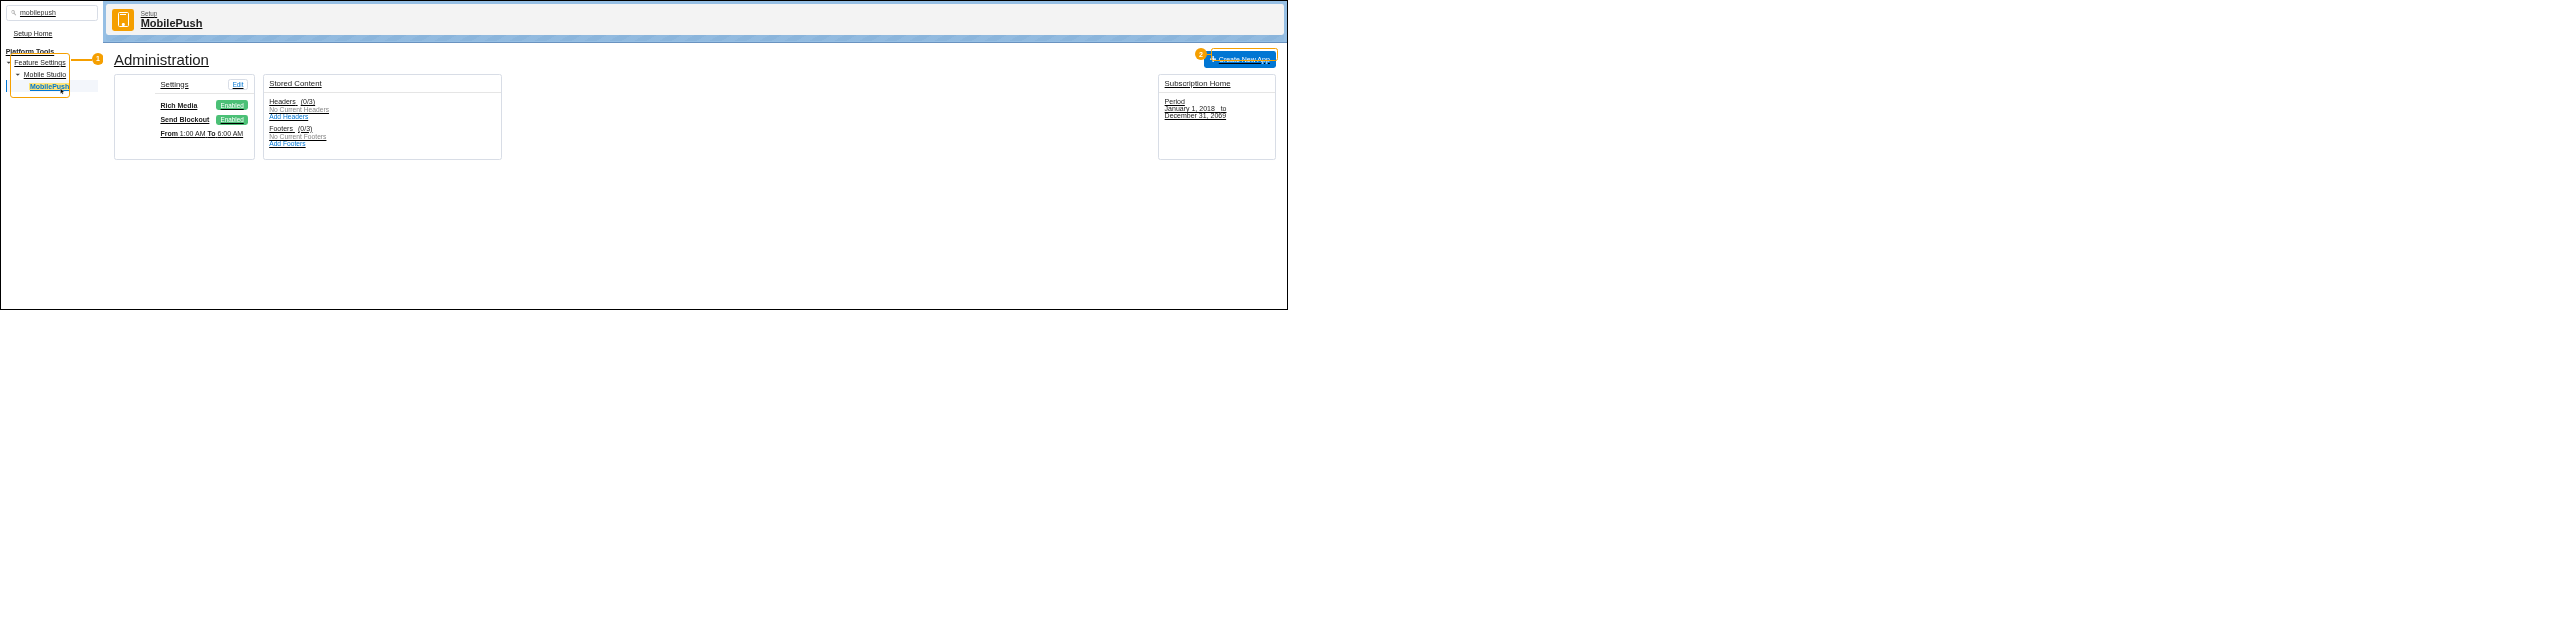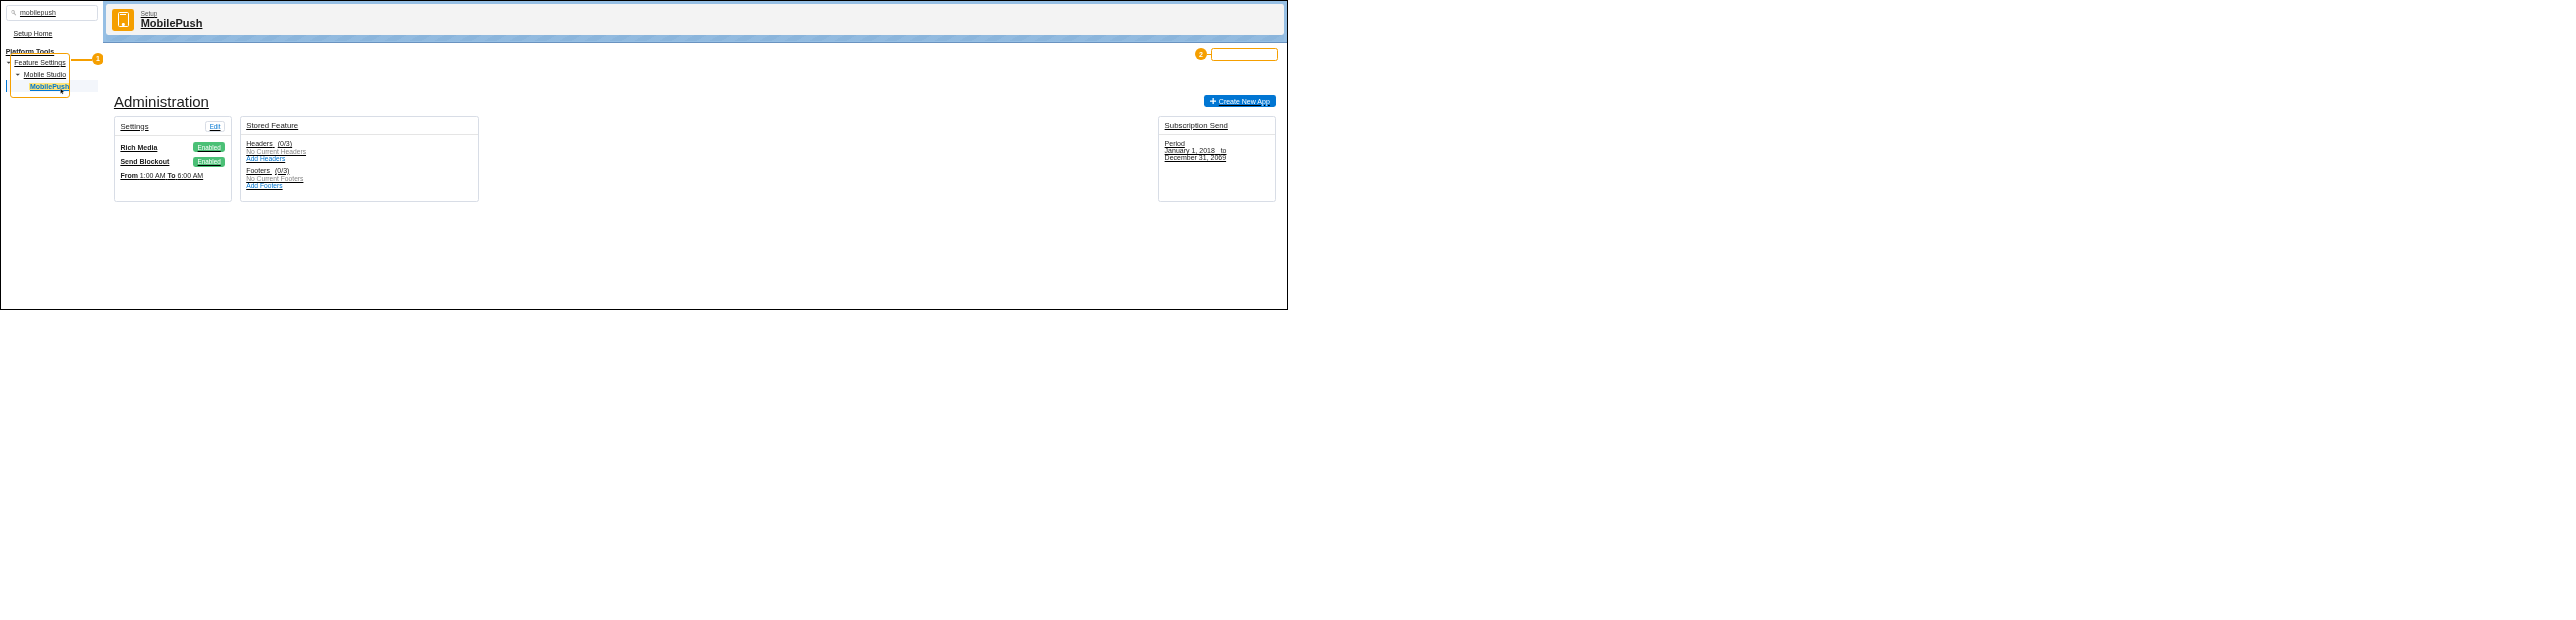--- a/index.html
+++ b/index.html
@@ -28,42 +28,42 @@
 .main { flex:1; background:linear-gradient(180deg,#96bfe4 0,#96bfe4 41px,#6a93c0 41px,#6a93c0 42px,#fff 42px); position:relative; padding:0; overflow:hidden; }
 .header-bar { margin:3.1px 3.1px 0 3.1px; height:31px; background:#f3f3f3; border-radius:2.4px; display:flex; align-items:center; padding:0 6.3px; }
 .app-icon { width:22px; height:22px; background:#f59f00; border-radius:2.4px; display:flex; align-items:center; justify-content:center; margin-right:6.3px; }
 .app-icon-inner { width:11px; height:15.7px; border:1.6px solid #fff; border-radius:1.6px; position:relative; }
 .app-icon-inner::before { content:""; position:absolute; bottom:0.8px; left:50%; transform:translateX(-50%); width:2.4px; height:2.4px; border-radius:50%; background:#fff; }
 .app-icon-inner::after { content:""; position:absolute; top:0.8px; left:1.6px; right:1.6px; height:0.8px; background:#fff; }
 .header-text .sub { font-size:6.3px; color:#555; }
 .header-text .title { font-size:11px; font-weight:700; color:#222; }
 .pattern { position:absolute; left:3.1px; right:3.1px; top:34px; height:6.3px; background:repeating-linear-gradient(-30deg,#8bb3d8 0 6.3px,#7aa6cf 6.3px 12.5px); opacity:.4; border-radius:0 0 2.4px 2.4px; }
 .content { margin:9.4px 3.1px 3.1px 3.1px; background:#fff; border-radius:2.4px; padding:6.3px 7.8px 9.4px 7.8px; position:relative; }
-.content-head { display:flex; justify-content:space-between; align-items:center; margin-bottom:6.3px;margin-top:42px; }
+.content-head { display:flex; justify-content:space-between; margin-bottom:6.3px; }
 .page-title { font-size:15px; font-weight:400; color:#222; }
 .create-btn { background:#0176d3; color:#fff; border:none; border-radius:2.4px; padding:2.4px 6.3px; font-size:7px; display:flex; align-items:center; gap:2.4px; cursor:pointer; }
 .create-btn svg { width:6.3px; height:6.3px; fill:#fff; }
 .c2-box { position:absolute; right:5.5px; top:3.9px; width:67px; height:12.5px; border:1.6px solid #f59f00; border-radius:2.4px; pointer-events:none; }
 .c2-badge { position:absolute; right:77px; top:3.9px; width:11.8px; height:11.8px; border-radius:50%; background:#f59f00; color:#fff; font-size:7px; font-weight:600; display:flex; align-items:center; justify-content:center; }
 .c2-line { position:absolute; right:72px; top:9.4px; width:4.7px; height:1.6px; background:#f59f00; }
 .cards { display:flex; gap:7.8px; }
 .card { border:0.8px solid #d8dde6; border-radius:2.4px; background:#fff; }
 .card-head { border-bottom:0.8px solid #e5e5e5; padding:3.9px 5.5px; display:flex; justify-content:space-between; align-items:center; }
 .card-title { font-size:7.8px; font-weight:400; color:#222; }
 .edit-btn { border:0.8px solid #d8dde6; background:#fff; color:#0176d3; font-size:6.3px; padding:0.8px 3.9px; border-radius:2.4px; cursor:pointer; }
 .card-body { padding:5.5px 5.5px 7.8px 5.5px; font-size:7px; color:#222; }
 .row { display:flex; justify-content:space-between; align-items:center; margin-bottom:4.7px; }
 .row strong { font-weight:700; font-size:7px; }
 .badge-enabled { background:#4bc076; color:#fff; font-size:6.3px; padding:1.6px 4.7px; border-radius:2.4px; }
 .muted { color:#888; font-size:6.7px; }
 .link { color:#0176d3; font-size:6.7px; cursor:pointer; }
 .sc-group { margin-bottom:4.7px; }
 .sc-head { font-size:7px; color:#222; margin-bottom:0.8px; }
 .sc-head .count { margin-left:3.1px; }
-.settings-card { width:118px; }
+.settings-card { width:141px;padding-left:40px; }
 .stored-card { width:239px; }
 .sub-card { width:118px; margin-left:auto; }
 .from-row { font-size:7px; }
 .from-row strong { font-weight:700; }
 </style>
 </head>
 <body>
 
 <div class="wrap">
   <div class="sidebar">
@@ -146,21 +146,21 @@
               <strong>From</strong>
               <span>1:00 AM</span>
               <strong>To</strong>
               <span>6:00 AM</span>
             </div>
           </div>
         </div>
 
         <div class="card stored-card">
           <div class="card-head">
-            <span class="card-title">Stored Feature</span>
+            <span class="card-title">Stored Content</span>
           </div>
           <div class="card-body">
             <div class="sc-group">
               <div class="sc-head">
                 <span>Headers</span>
                 <span class="count">(0/3)</span>
               </div>
               <div class="muted">No Current Headers</div>
               <div class="link">Add Headers</div>
             </div>
@@ -170,21 +170,21 @@
                 <span class="count">(0/3)</span>
               </div>
               <div class="muted">No Current Footers</div>
               <div class="link">Add Footers</div>
             </div>
           </div>
         </div>
 
         <div class="card sub-card">
           <div class="card-head">
-            <span class="card-title">Subscription Send</span>
+            <span class="card-title">Subscription Home</span>
           </div>
           <div class="card-body">
             <div>Period</div>
             <div>
               <span>January 1, 2018</span>&nbsp;&nbsp;&nbsp;<span>to</span>
             </div>
             <div>December 31, 2069</div>
           </div>
         </div>
       </div>

